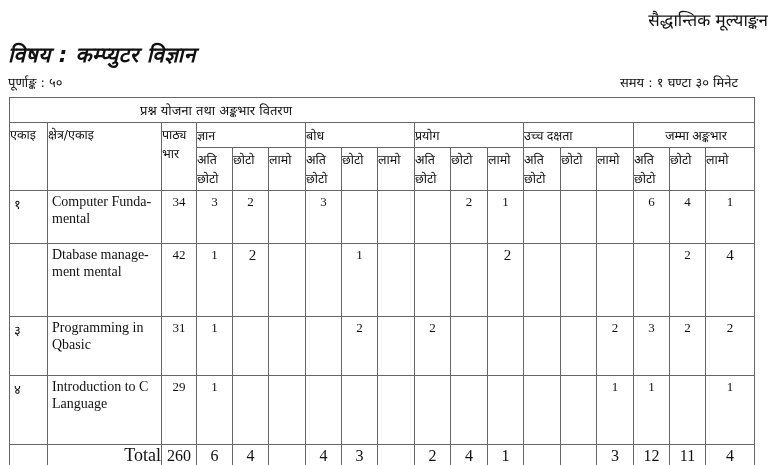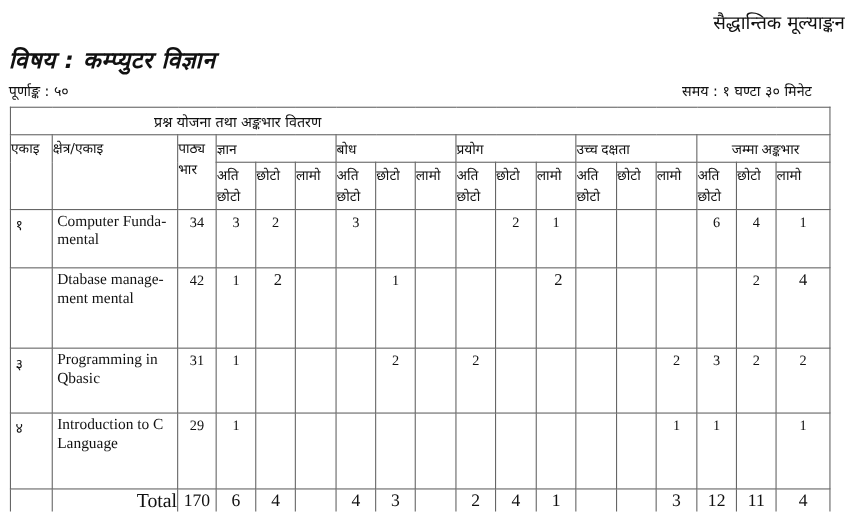--- a/index.html
+++ b/index.html
@@ -166,21 +166,21 @@
     <td class="num"></td>
     <td class="num">1</td>
     <td class="num">1</td>
     <td class="num"></td>
     <td class="num">1</td>
   </tr>
 
   <tr class="total">
     <td></td>
     <td class="tlabel">Total</td>
-    <td>170</td>
+    <td>260</td>
     <td>6</td>
     <td>4</td>
     <td></td>
     <td>4</td>
     <td>3</td>
     <td></td>
     <td>2</td>
     <td>4</td>
     <td>1</td>
     <td></td>

